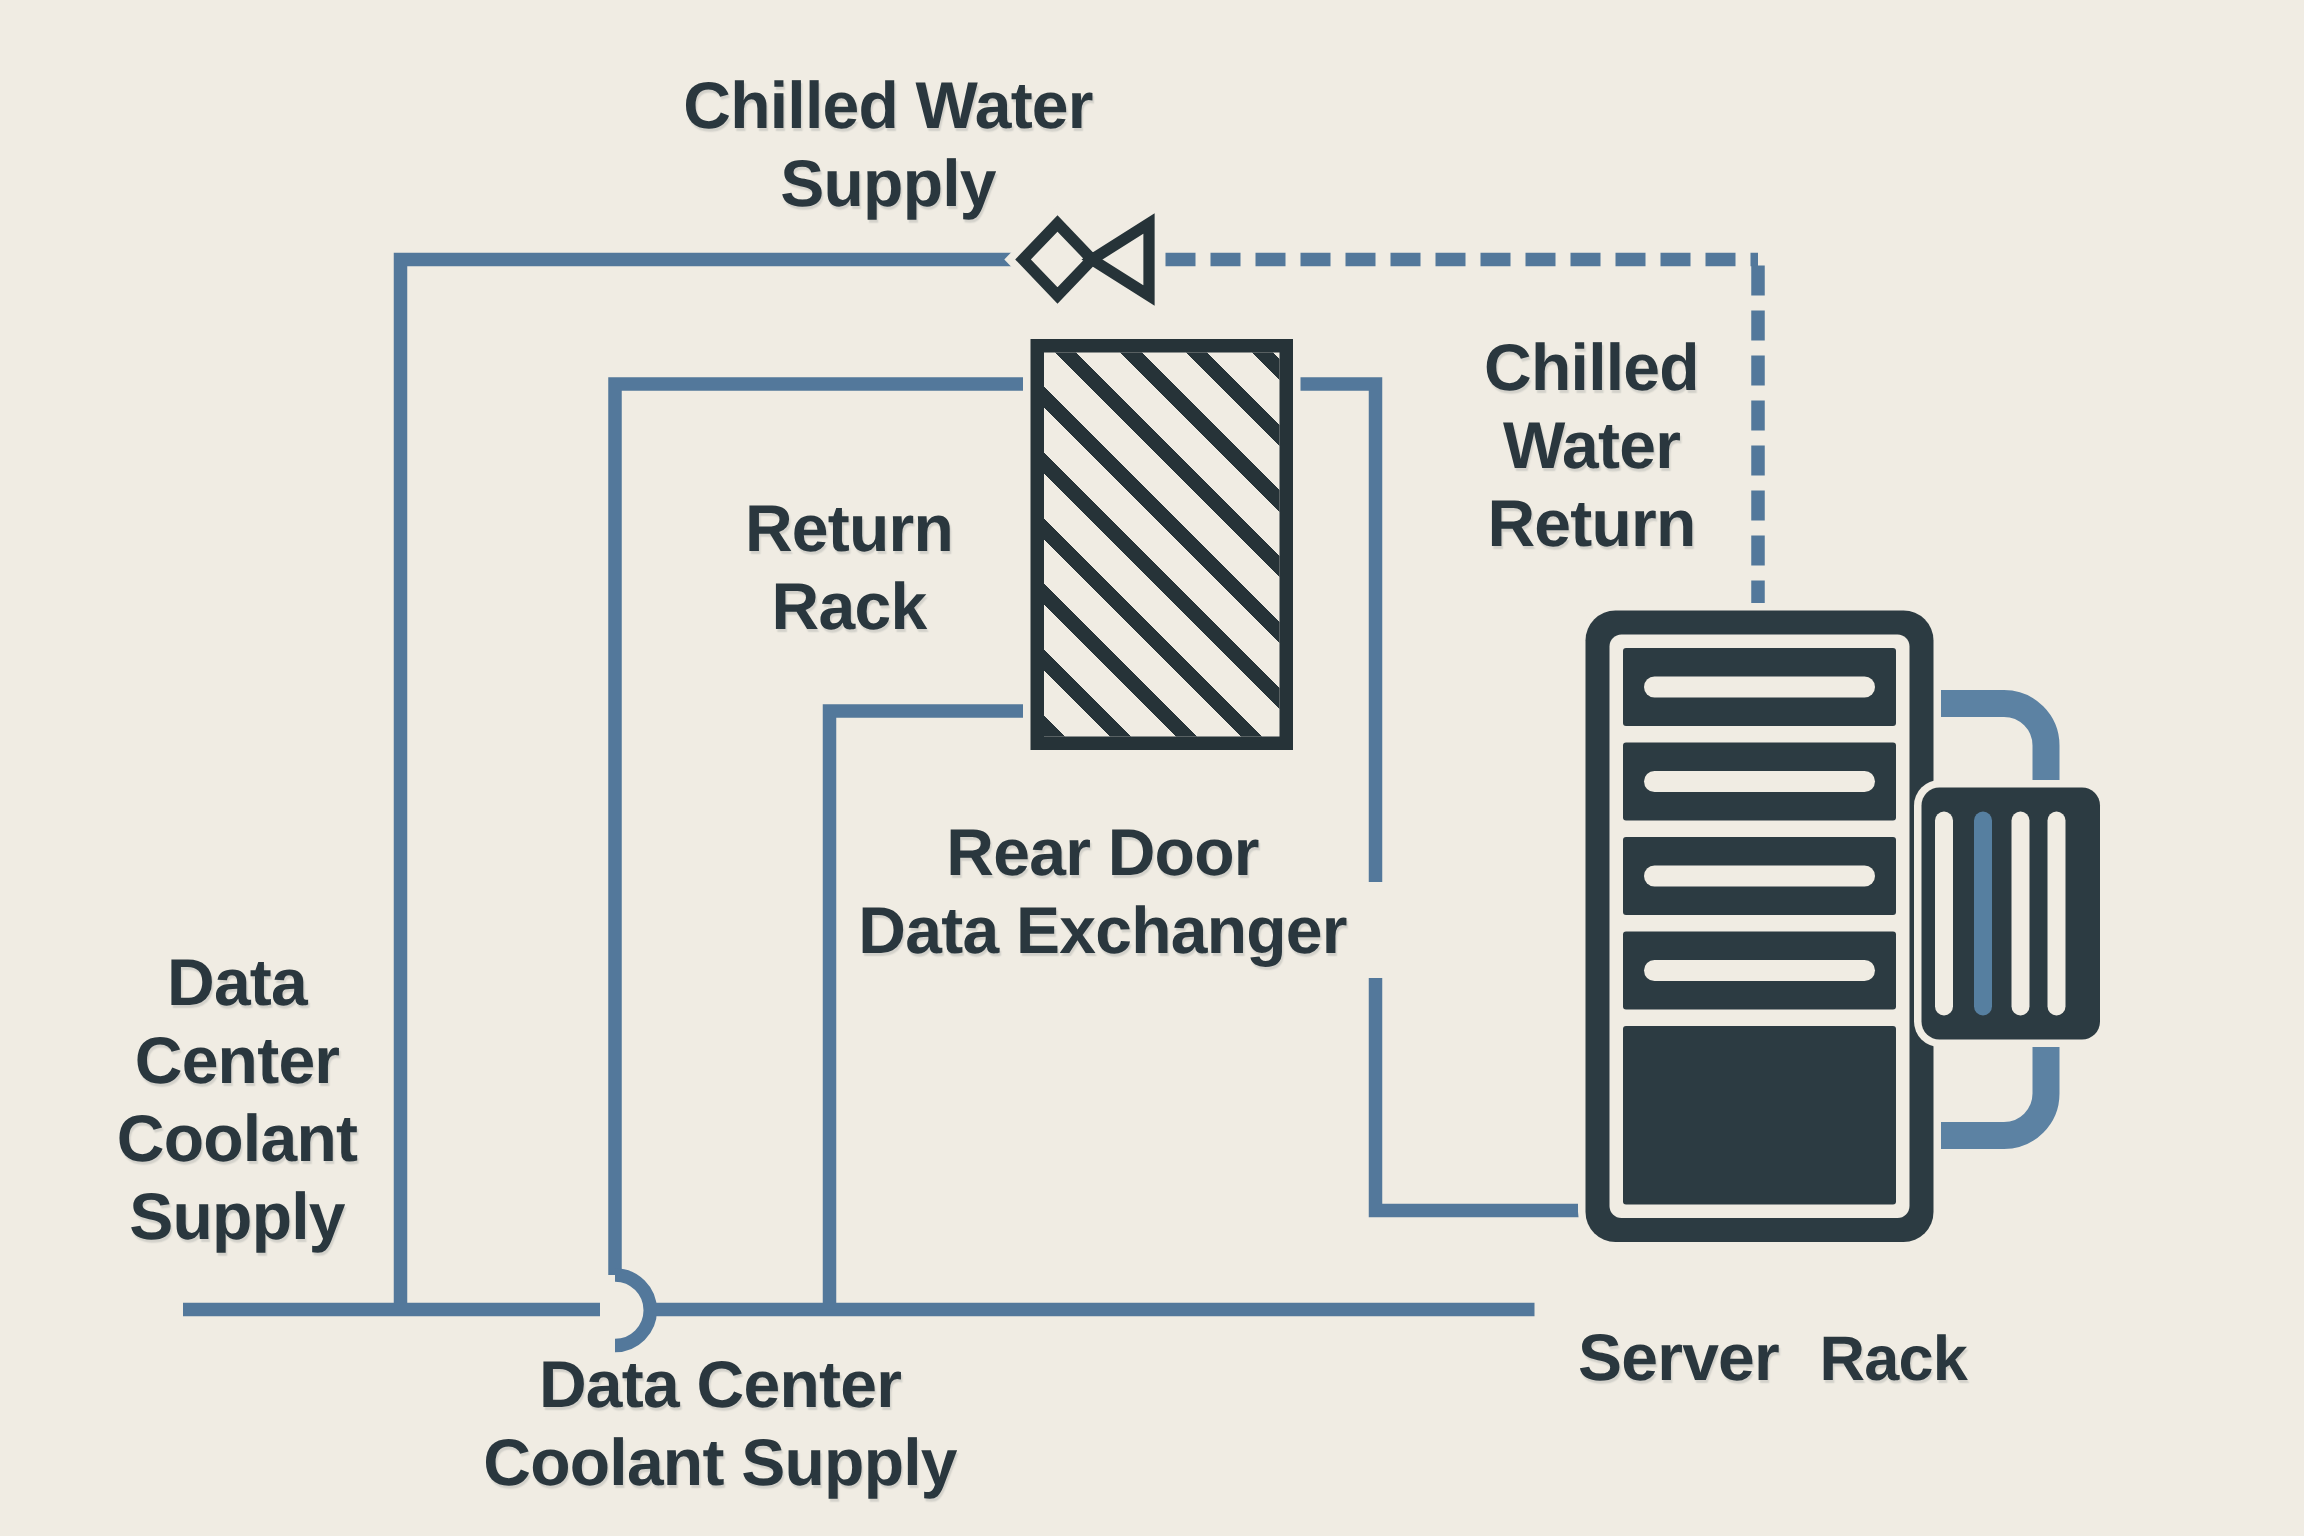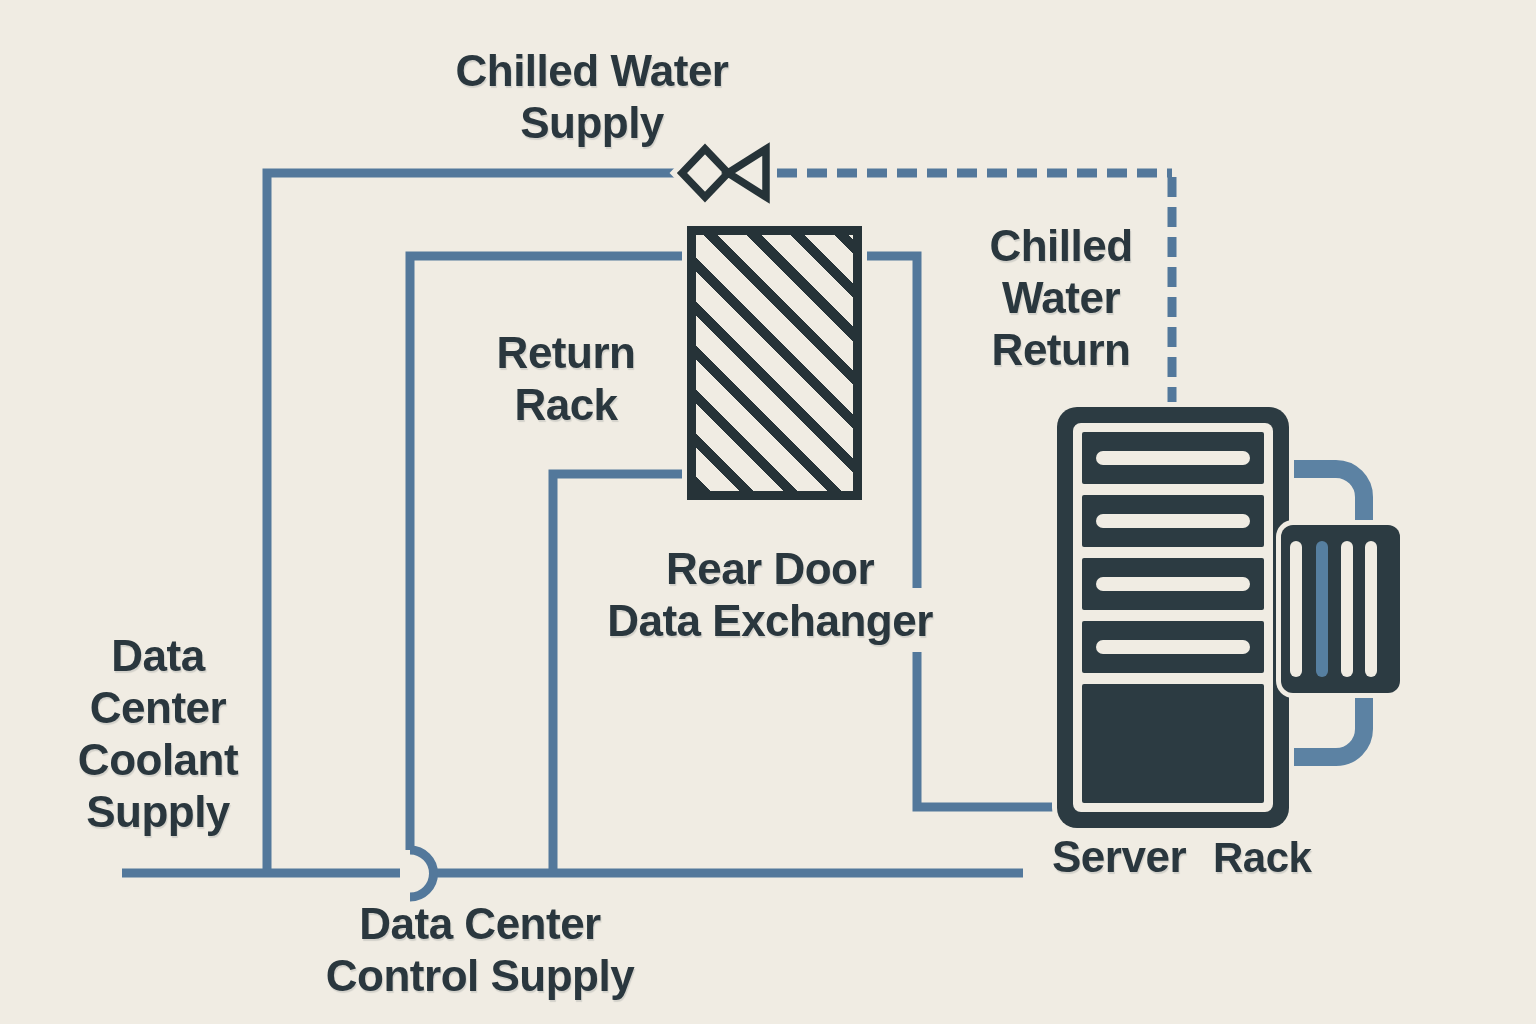--- a/index.html
+++ b/index.html
@@ -121,35 +121,35 @@
     <div>Chilled</div>
     <div>Water</div>
     <div>Return</div>
   </div>
 
   <div class="label" style="left:416px;top:327px;width:300px;">
     <div>Return</div>
     <div>Rack</div>
   </div>
 
-  <div class="label" style="left:570px;top:543px;width:400px;">
+  <div class="label" style="left:535px;top:543px;width:400px;">
     <div>Rear Door</div>
     <div>Data Exchanger</div>
   </div>
 
   <div class="label" style="left:8px;top:630px;width:300px;">
     <div>Data</div>
     <div>Center</div>
     <div>Coolant</div>
     <div>Supply</div>
   </div>
 
   <div class="label" style="left:280px;top:898px;width:400px;">
     <div>Data Center</div>
-    <div>Control Supply</div>
+    <div>Coolant Supply</div>
   </div>
 
-  <div class="label label-row" style="left:1052px;top:831px;">
+  <div class="label label-row" style="left:1052px;top:880px;align-items:center;">
     <span>Server</span>
     <span class="word-small">Rack</span>
   </div>
 
 </div>
 
 </body></html>

